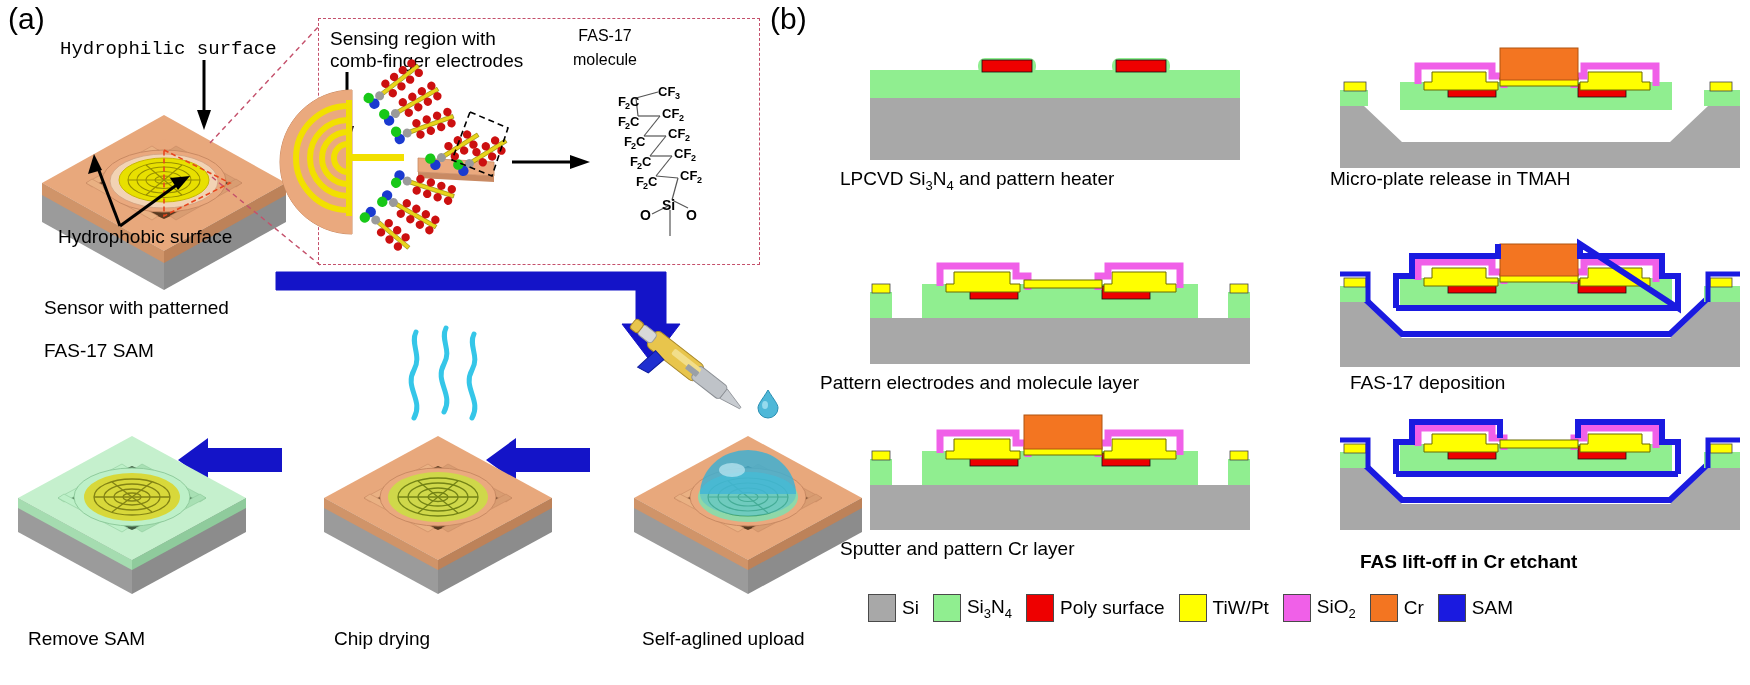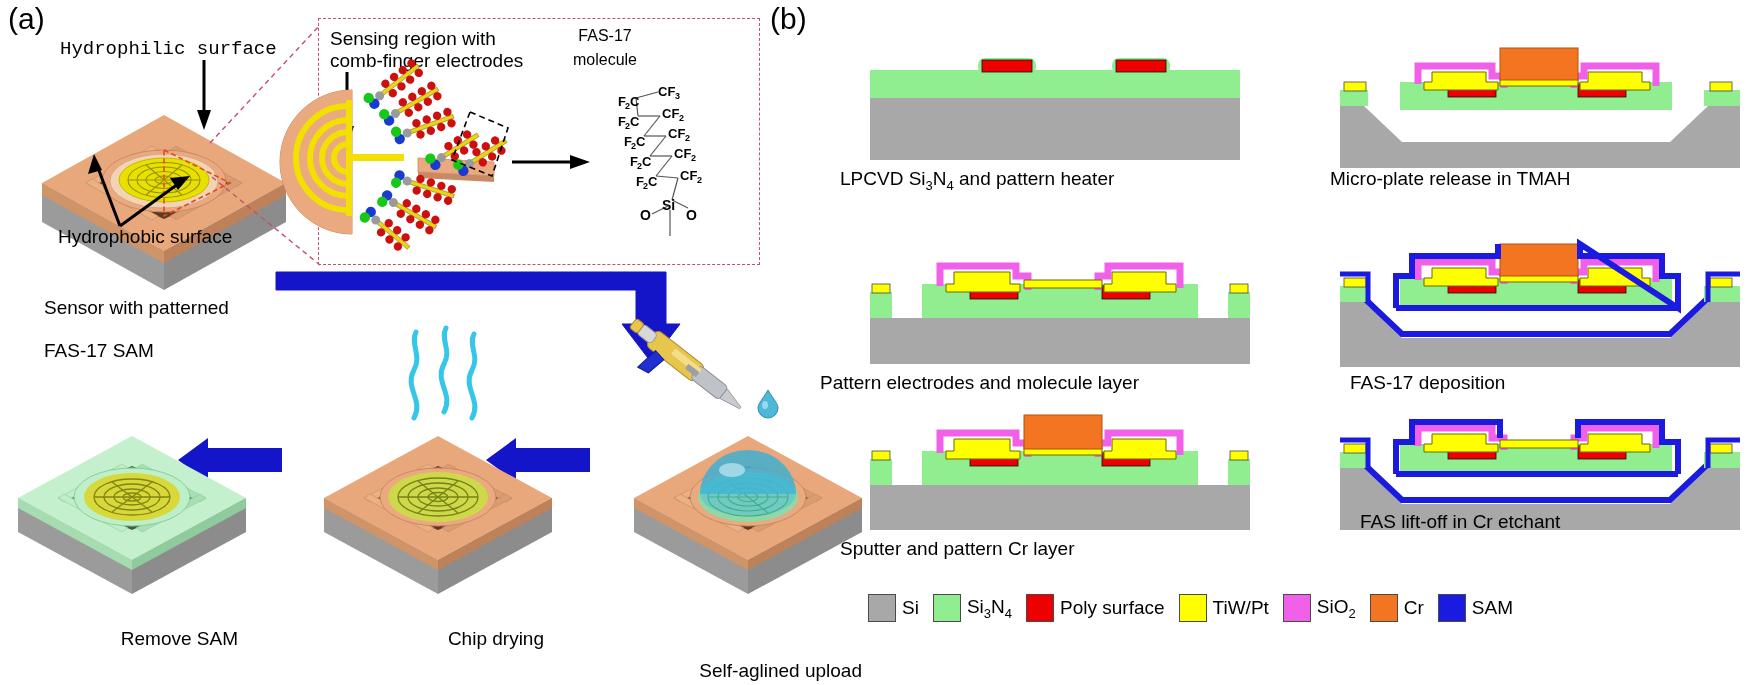--- a/index.html
+++ b/index.html
@@ -1,21 +1,21 @@
 <!DOCTYPE html>
 <html><head>
 <meta charset="utf-8">
 <style>
   html,body{margin:0;padding:0;background:#ffffff;}
   body{width:1750px;height:685px;position:relative;overflow:hidden;
        font-family:"Liberation Sans","DejaVu Sans",sans-serif;color:#000;}
   .abs{position:absolute;}
   .panel-letter{font-size:30px;font-weight:400;letter-spacing:0px;}
   .lbl{font-size:19px;line-height:1.18;white-space:nowrap;}
-  .lbl-c{font-size:19px;line-height:1.2;text-align:right;}
+  .lbl-c{font-size:19px;line-height:1.2;text-align:left;}
   .molname{font-size:16px;line-height:1.2;text-align:center;}
   .chem{font-size:13px;font-weight:bold;font-family:"Liberation Sans",sans-serif;}
   .steplbl{font-size:19px;text-align:left;white-space:nowrap;}
   .steplbl sub{font-size:13px;}
   .legtxt{font-size:19px;white-space:nowrap;}
   .legtxt sub{font-size:13px;}
   .swatch{width:26px;height:26px;border:1.5px solid #4a4a4a;display:inline-block;vertical-align:middle;}
   .legitem{display:flex;align-items:center;gap:6px;}
   .dashbox{border:1.5px dashed #c4506b;}
   svg{display:block;overflow:visible;}
@@ -397,21 +397,21 @@
     <ellipse cx="128" cy="79" rx="18" ry="8"></ellipse>
     <ellipse cx="128" cy="79" rx="9" ry="4"></ellipse>
     <line x1="90" y1="79" x2="166" y2="79"></line>
     <line x1="108" y1="64" x2="148" y2="94"></line>
     <line x1="148" y1="64" x2="108" y2="94"></line>
   </g>
 </svg>
 
 <div class="abs lbl-c" style="left:28px;top:628px;width:210px;">Remove SAM</div>
 <div class="abs lbl-c" style="left:334px;top:628px;width:210px;">Chip drying</div>
-<div class="abs lbl-c" style="left:642px;top:628px;width:220px;margin-top:32px;">Self-aglined upload</div>
+<div class="abs lbl-c" style="left:642px;top:628px;width:220px;">Self-aglined upload</div>
 
 <div class="abs panel-letter" style="left:770px;top:2px;">(b)</div>
 
 <svg class="abs" style="left:870px;top:50px;" width="370" height="115">
   <rect x="0" y="48" width="370" height="62" fill="#a8a8a8"></rect>
   <rect x="0" y="20" width="370" height="28" fill="#90ee90"></rect>
   <rect x="108" y="8" width="58" height="16" rx="7" fill="#90ee90"></rect>
   <rect x="112" y="10" width="50" height="12" fill="#ee0000" stroke="#111" stroke-width="0.8"></rect>
   <rect x="242" y="8" width="58" height="16" rx="7" fill="#90ee90"></rect>
   <rect x="246" y="10" width="50" height="12" fill="#ee0000" stroke="#111" stroke-width="0.8"></rect>
@@ -531,21 +531,21 @@
   <path d="M 92 46 L 92 36 L 146 36 L 146 46 L 158 46 L 158 54 L 84 54 L 84 46 Z" fill="#ffff00" stroke="#6a6a00" stroke-width="1"></path>
   <path d="M 248 46 L 248 36 L 302 36 L 302 46 L 310 46 L 310 54 L 240 54 L 240 46 Z" fill="#ffff00" stroke="#6a6a00" stroke-width="1"></path>
   <path d="M 78 48 L 78 30 L 152 30 L 152 40 L 164 40 L 164 52" fill="none" stroke="#f060e8" stroke-width="7"></path>
   <path d="M 234 52 L 234 40 L 244 40 L 244 30 L 316 30 L 316 50" fill="none" stroke="#f060e8" stroke-width="7"></path>
 
   <rect x="160" y="42" width="78" height="8" fill="#ffff00" stroke="#6a6a00" stroke-width="1"></rect>
 
   <path d="M 56 76 L 56 44 L 72 44 L 72 24 L 160 24 L 160 40 M 238 40 L 238 24 L 322 24 L 322 44 L 338 44 L 338 76" fill="none" stroke="#1a1ae0" stroke-width="6"></path>
   <path d="M 56 76 L 338 76" fill="none" stroke="#1a1ae0" stroke-width="6"></path>
 </svg>
-<div class="abs steplbl" style="left:1360px;top:511px;width:370px;"><span>FAS lift-off in Cr etchant</span></div>
+<div class="abs steplbl" style="left:1360px;top:551px;width:370px;font-weight:bold;"><span>FAS lift-off in Cr etchant</span></div>
 
 <div class="abs" style="left:868px;top:594px;display:flex;align-items:center;gap:14px;">
   <div class="legitem">
     <span class="swatch" style="background: rgb(168, 168, 168);"></span>
     <span class="legtxt">Si</span>
   </div>
   <div class="legitem">
     <span class="swatch" style="background: rgb(144, 238, 144);"></span>
     <span class="legtxt">Si<sub>3</sub>N<sub>4</sub></span>
   </div>

